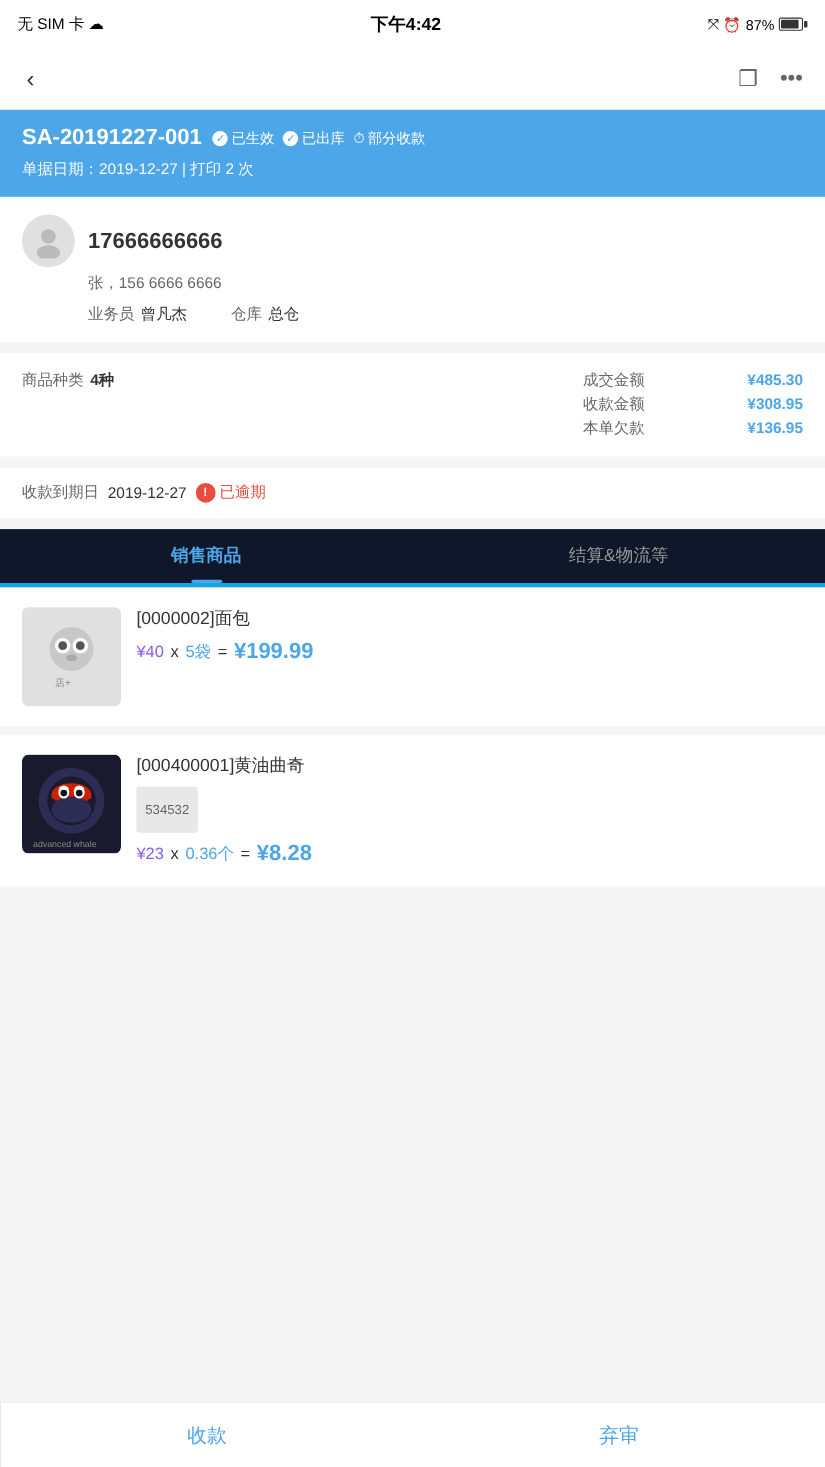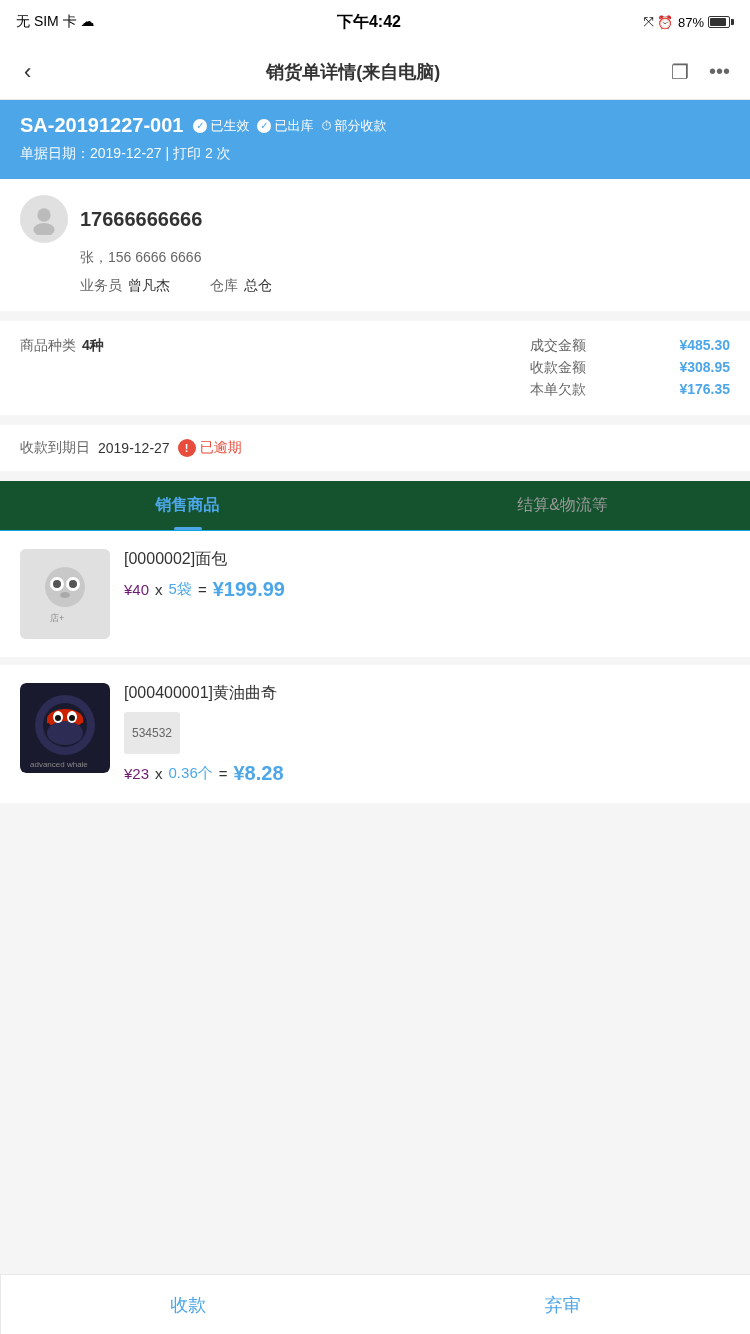--- a/index.html
+++ b/index.html
@@ -158,23 +158,23 @@
     }
     .due-badge-icon {
       width: 18px; height: 18px; border-radius: 50%; background: #e74c3c;
       display: flex; align-items: center; justify-content: center;
       color: #fff; font-size: 11px; font-weight: 700;
     }
     .due-badge-text { font-size: 14px; color: #e74c3c; font-weight: 500; }
 
     
     .tabs-section {
-      background: #14532d;
+      background: #0f172a;
       margin-top: 10px;
-      border-bottom: 1px solid #0ea5e9;
+      border-bottom: 4px solid #0ea5e9;
       display: flex;
     }
     .tab-item {
       flex: 1; text-align: center; padding: 14px 0;
       font-size: 16px; color: #999; cursor: pointer; position: relative;
     }
     .tab-item.active {
       color: #4DA6E8; font-weight: 600;
     }
     .tab-item.active::after {
@@ -202,21 +202,21 @@
     .product-name {
       font-size: 16px; color: #333; font-weight: 500; margin-bottom: 8px;
     }
     .product-sku-badge {
       display: inline-block; background: #e8e8e8; color: #666;
       font-size: 12px; padding: 14px 8px; border-radius: 3px; margin-bottom: 8px;
     }
     .product-price-line {
       display: flex; align-items: center; gap: 6px; font-size: 15px;
     }
-    .price-base { color: #701a75; }
+    .price-base { color: #8b5cf6; }
     .price-qty { color: #4DA6E8; }
     .price-unit { color: #333; }
     .price-total { color: #4DA6E8; font-weight: 700; font-size: 20px; }
 
     
     .bottom-bar {
       position: fixed;
       bottom: 0; left: 0; width: 750px;
       height: 60px;
       background: #fff;
@@ -246,21 +246,20 @@
       <div class="battery-body">
           <div class="battery-fill"></div>
         </div>
       <div class="battery-tip"></div>
     </div>
   </div>
 </div>
 
 <div class="nav-bar">
   <div class="nav-back">‹</div>
-  <div class="nav-title">销货单详情(来自电脑)</div>
   <div class="nav-actions">
     <span class="nav-action-btn">❐</span>
     <span class="nav-action-btn">•••</span>
   </div>
 </div>
 
 <div class="order-header">
   <div class="order-header-top">
     <span class="order-number">SA-20191227-001</span>
     <div class="order-badges">
@@ -313,21 +312,21 @@
     <div class="stat-row">
       <span class="stat-row-label">成交金额</span>
       <span class="stat-row-value">¥485.30</span>
     </div>
     <div class="stat-row">
       <span class="stat-row-label">收款金额</span>
       <span class="stat-row-value">¥308.95</span>
     </div>
     <div class="stat-row">
       <span class="stat-row-label">本单欠款</span>
-      <span class="stat-row-value">¥176.35</span>
+      <span class="stat-row-value">¥136.95</span>
     </div>
   </div>
 </div>
 
 <div class="due-section">
   <span class="due-label">收款到期日</span>
   <span class="due-date">2019-12-27</span>
   <div class="due-badge">
     <div class="due-badge-icon">!</div>
     <span class="due-badge-text">已逾期</span>

